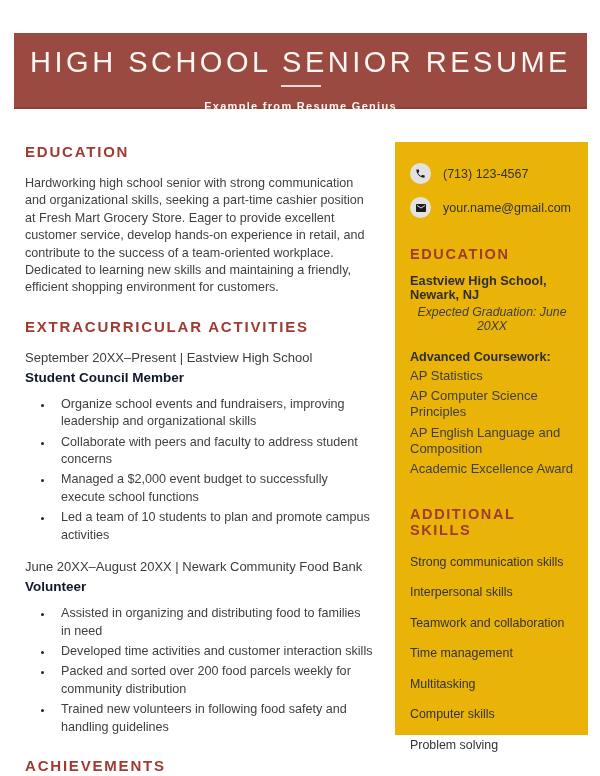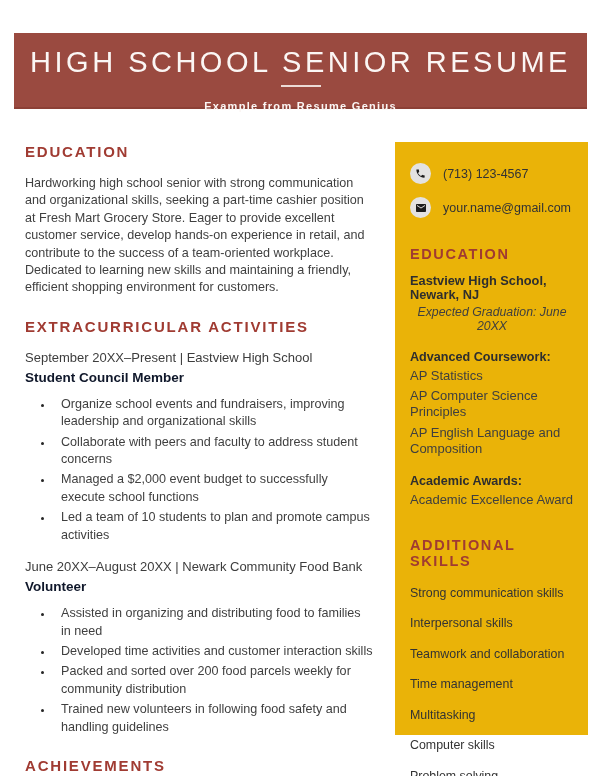--- a/index.html
+++ b/index.html
@@ -208,21 +208,20 @@
   </div>
 
   <div>
     <h2 class="section-heading heading-education">EDUCATION</h2>
     <div class="edu-school">Eastview High School, Newark, NJ</div>
     <div class="edu-grad">Expected Graduation: June 20XX</div>
     <div class="edu-label">Advanced Coursework:</div>
     <div class="edu-item">AP Statistics</div>
     <div class="edu-item">AP Computer Science Principles</div>
     <div class="edu-item">AP English Language and Composition</div>
-    <div class="edu-label">Academic Awards:</div>
     <div class="edu-item">Academic Excellence Award</div>
   </div>
 
   <div>
     <h2 class="section-heading heading-skills">ADDITIONAL SKILLS</h2>
     <div class="skill-item">Strong communication skills</div>
     <div class="skill-item">Interpersonal skills</div>
     <div class="skill-item">Teamwork and collaboration</div>
     <div class="skill-item">Time management</div>
     <div class="skill-item">Multitasking</div>

